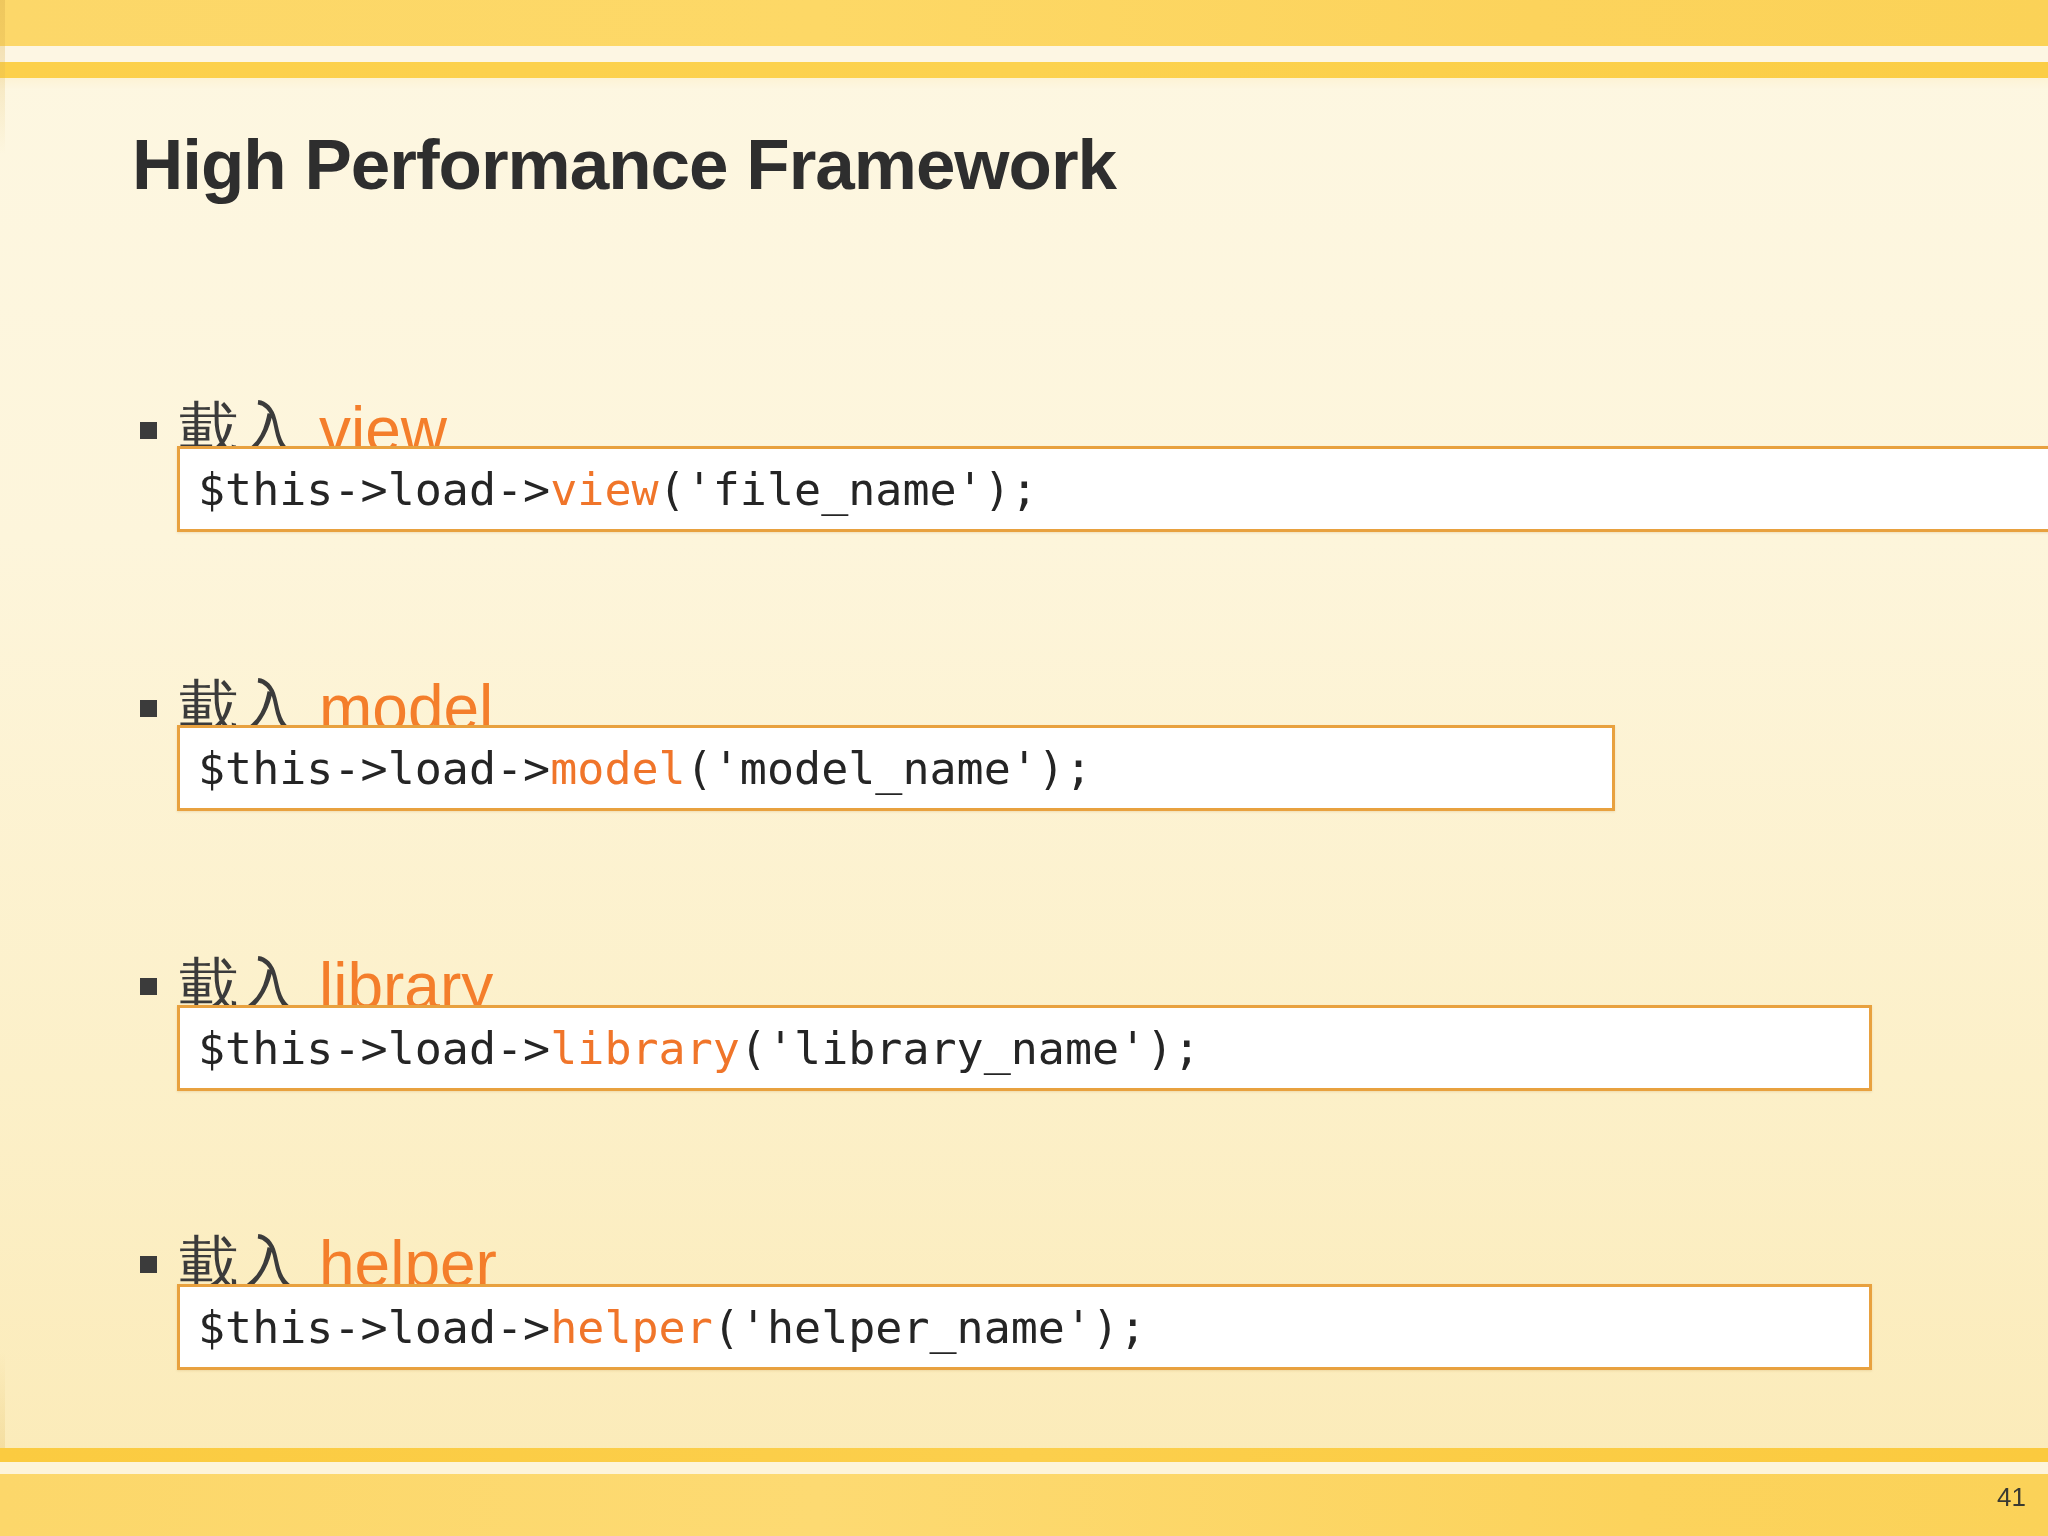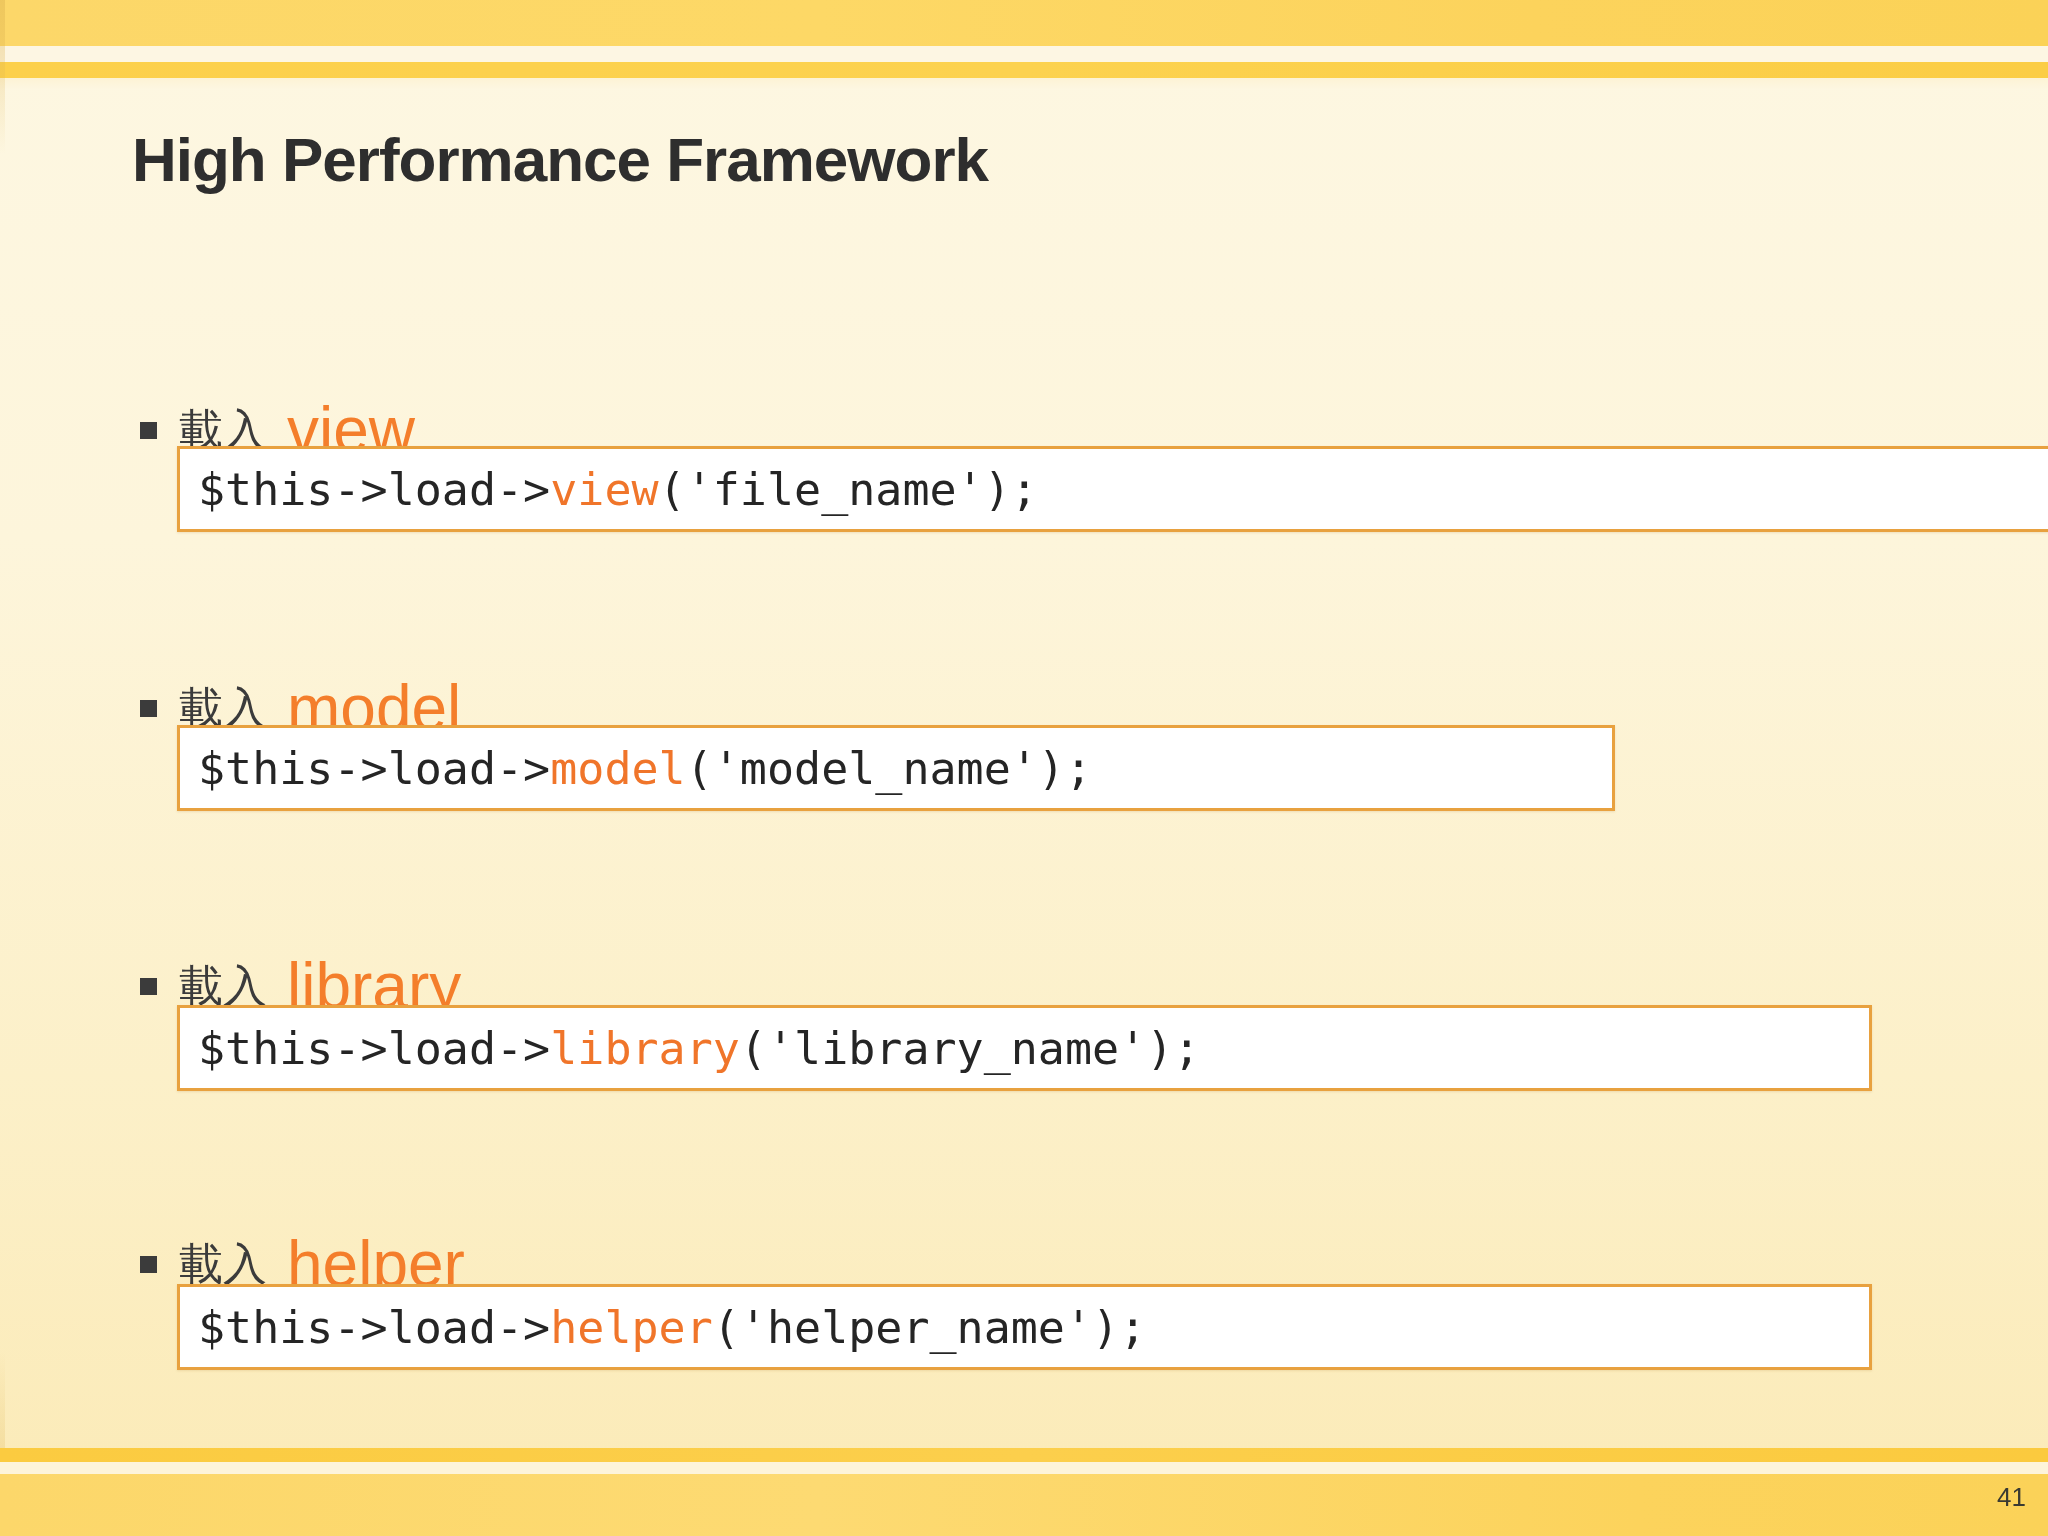--- a/index.html
+++ b/index.html
@@ -66,21 +66,21 @@
     width: 5px;
     height: 100%;
     background: linear-gradient(to bottom, rgba(222,180,80,.45) 0%, rgba(222,180,80,.0) 10%, rgba(222,180,80,0) 88%, rgba(222,180,80,.45) 100%);
   }
 
   
   .title {
     position: absolute;
     left: 132px;
     top: 124px;
-    font-size: 62px;
+    font-size: 71px;
     font-weight: bold;
     color: #2e2e2e;
     letter-spacing: -1px;
     white-space: nowrap;
   }
 
   
   .bullet-row {
     position: absolute;
     left: 140px;
@@ -89,21 +89,21 @@
     white-space: nowrap;
   }
   .bullet-mark {
     width: 17px;
     height: 17px;
     background: #3b3b3b;
     margin-right: 22px;
     flex: 0 0 auto;
   }
   .bullet-cjk {
-    font-size: 44px;
+    font-size: 60px;
     color: #3b3b3b;
     line-height: 1;
   }
   .bullet-key {
     font-size: 64px;
     color: #f47e2b;
     line-height: 1;
     margin-left: 20px;
   }
 

